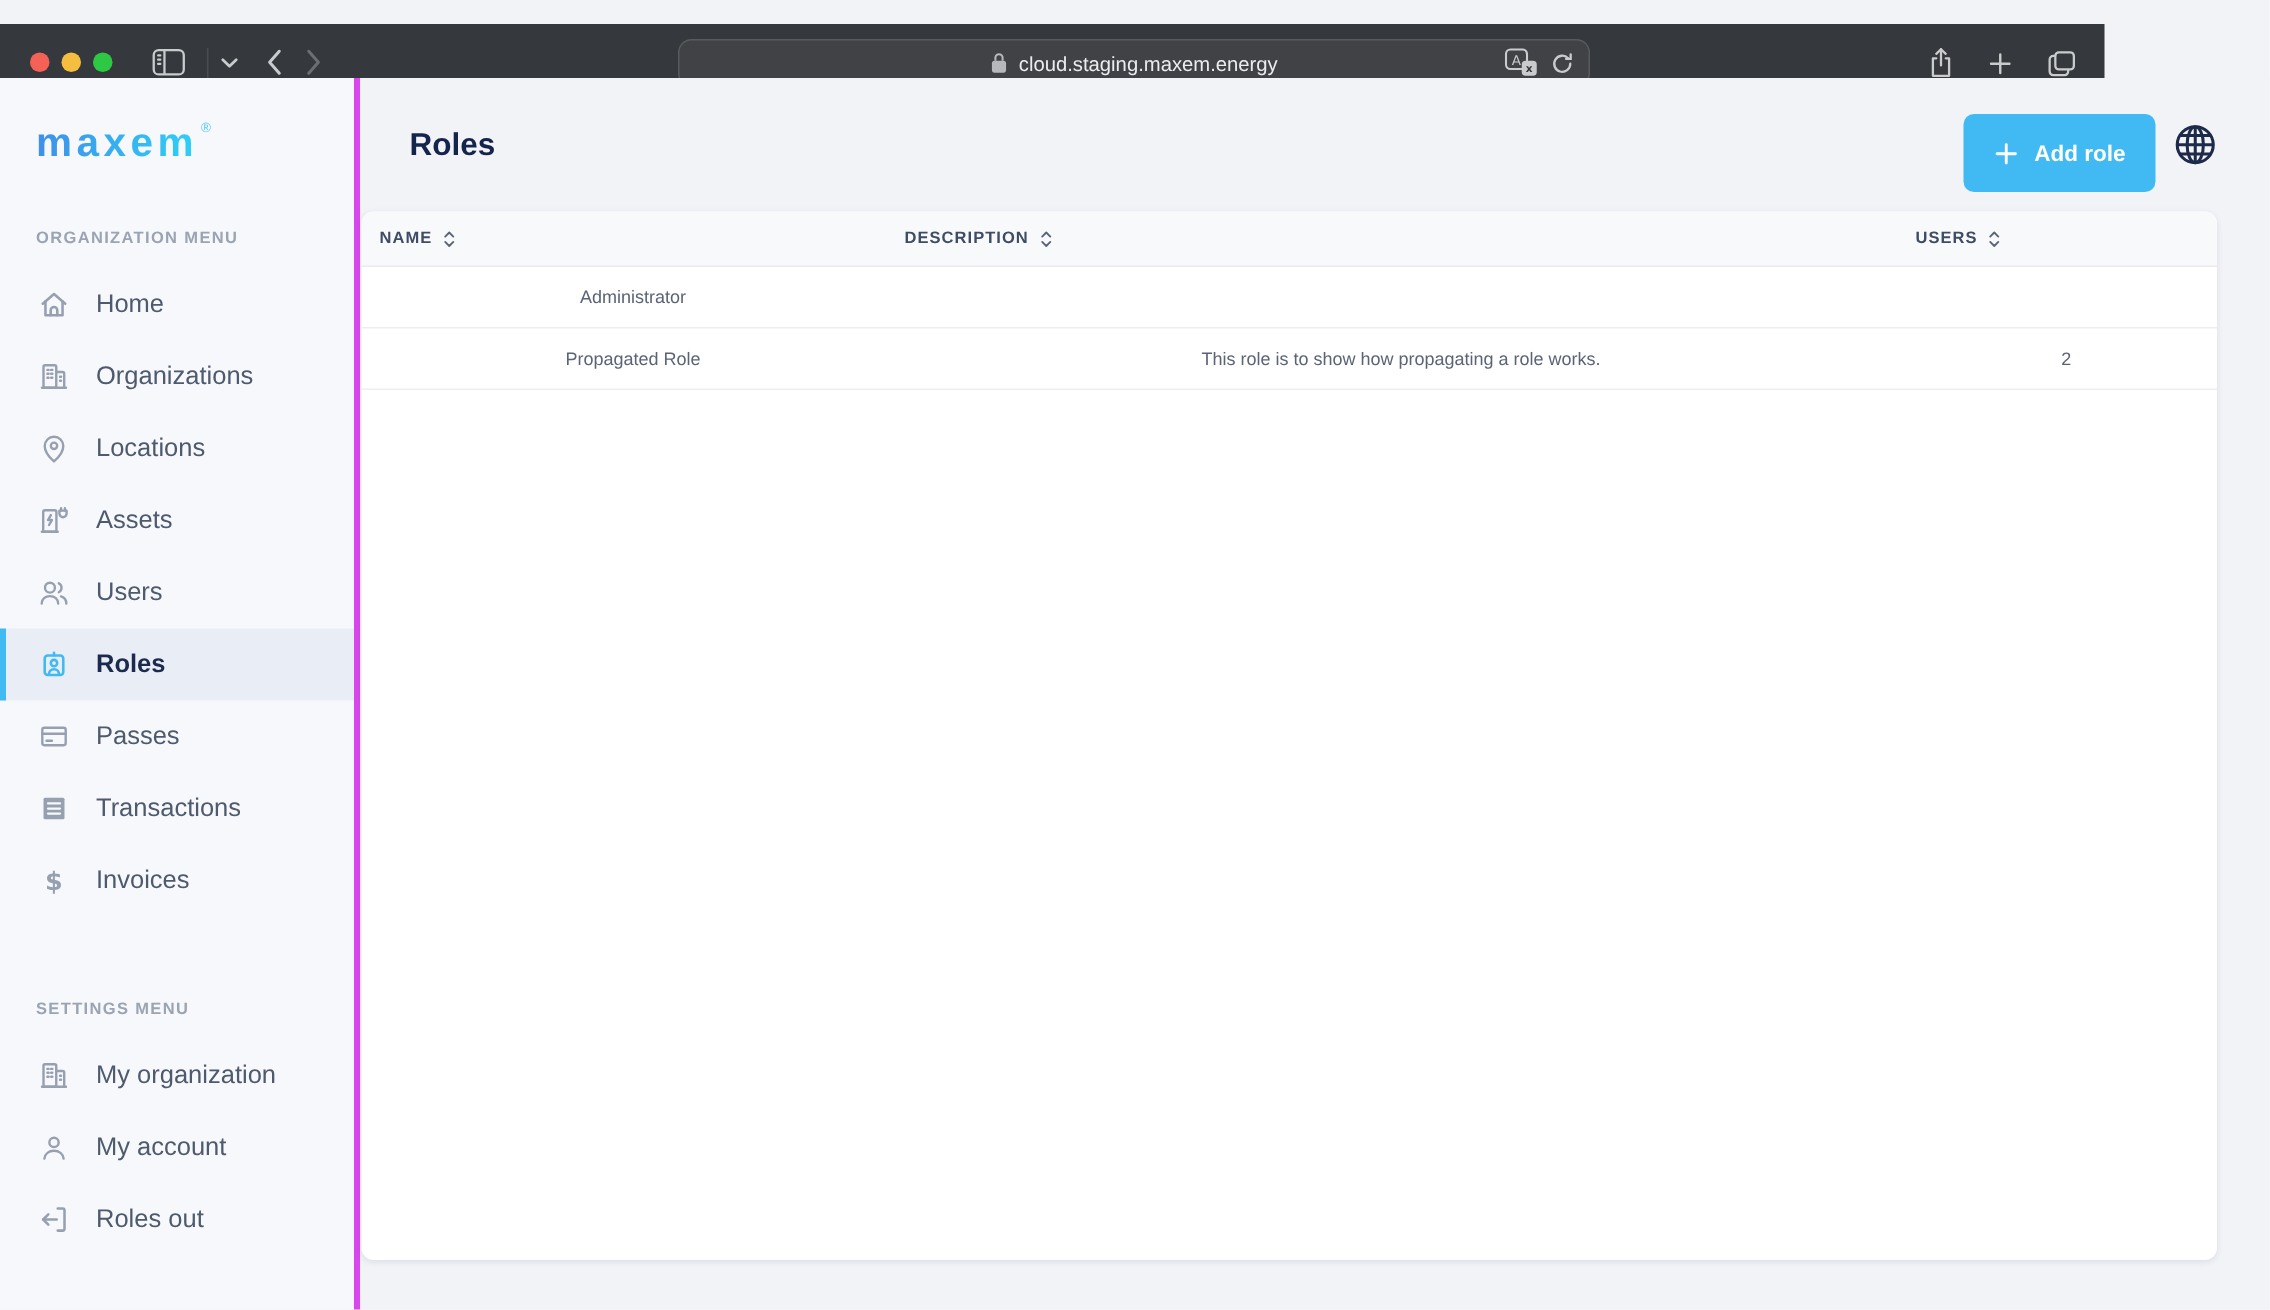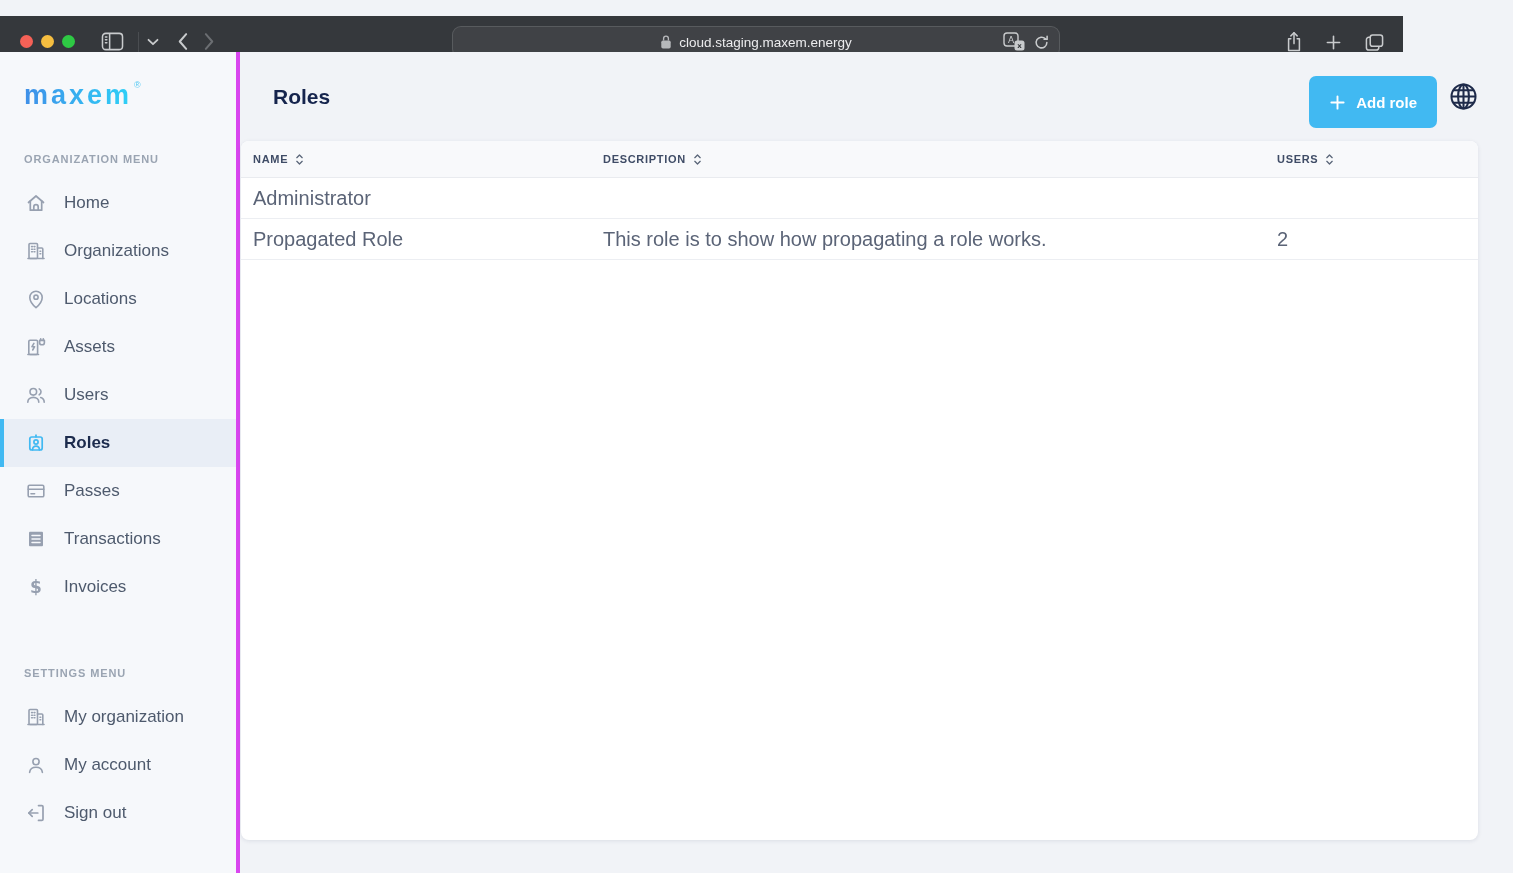--- a/index.html
+++ b/index.html
@@ -54,29 +54,29 @@
   .add-btn { position:absolute; right:76px; top:24px; height:52px; padding:0 20px;
     background:#41b9f2; border:none; border-radius:7px; color:#fff; font-size:15px;
     font-weight:700; display:flex; align-items:center; gap:10px; cursor:pointer;
     font-family:inherit; }
   .globe-btn { position:absolute; right:34px; top:29px; width:31px; height:31px;
     color:#1e2a4a; cursor:pointer; background:none; border:none; padding:0; }
   .globe-btn svg { width:31px; height:31px; display:block; }
 
   .card { position:absolute; left:1px; right:35px; top:89px; bottom:33px;
     background:#fff; border-radius:8px; box-shadow:0 1px 4px rgba(30,42,74,.10);
-    overflow:hidden; }
+    overflow:hidden;text-align:center; }
   .thead { display:grid; grid-template-columns:350px 674px 1fr; height:37px;
     align-items:center; background:#f8f9fb; border-bottom:1px solid #e9ebef; }
   .th { display:flex; align-items:center; gap:7px; padding-left:12px;
     font-size:11px; font-weight:700; letter-spacing:.7px; color:#3f4c66; cursor:pointer; }
   .th svg { width:9px; height:13px; color:#5a6578; }
   .trow { display:grid; grid-template-columns:350px 674px 1fr; height:41px;
     align-items:center; border-bottom:1px solid #eceef2; cursor:pointer; }
-  .td { padding-left:12px; font-size:20px; color:#5b6477; }
+  .td { padding-left:12px; font-size:12px; color:#5b6477; }
 </style>
 </head>
 <body>
 
 <div class="chrome">
   <div class="traffic">
     <div class="dot" style="background:#f56157"></div>
     <div class="dot" style="background:#f6be40"></div>
     <div class="dot" style="background:#2ec944"></div>
   </div>
@@ -272,21 +272,21 @@
         <span class="lbl">My account</span>
       </div>
       <div class="side-item">
         <span class="mi">
           <svg viewBox="0 0 24 24" fill="none" stroke="currentColor" stroke-width="1.7" stroke-linecap="round" stroke-linejoin="round">
             <path d="M14.5 4.6h3.3a1.2 1.2 0 0 1 1.2 1.2v12.4a1.2 1.2 0 0 1-1.2 1.2h-3.3"></path>
             <path d="M13.8 12H4.8"></path>
             <path d="M8.2 8.6 4.8 12l3.4 3.4"></path>
           </svg>
         </span>
-        <span class="lbl">Sign out</span>
+        <span class="lbl">Roles out</span>
       </div>
     </div>
 </nav>
 
 <main class="main">
   <h1 class="page-title">Roles</h1>
 
   <button class="add-btn">
     <span style="display:flex">
         <svg width="17" height="17" viewBox="0 0 18 18" fill="none" stroke="#fff" stroke-width="2" stroke-linecap="round">

